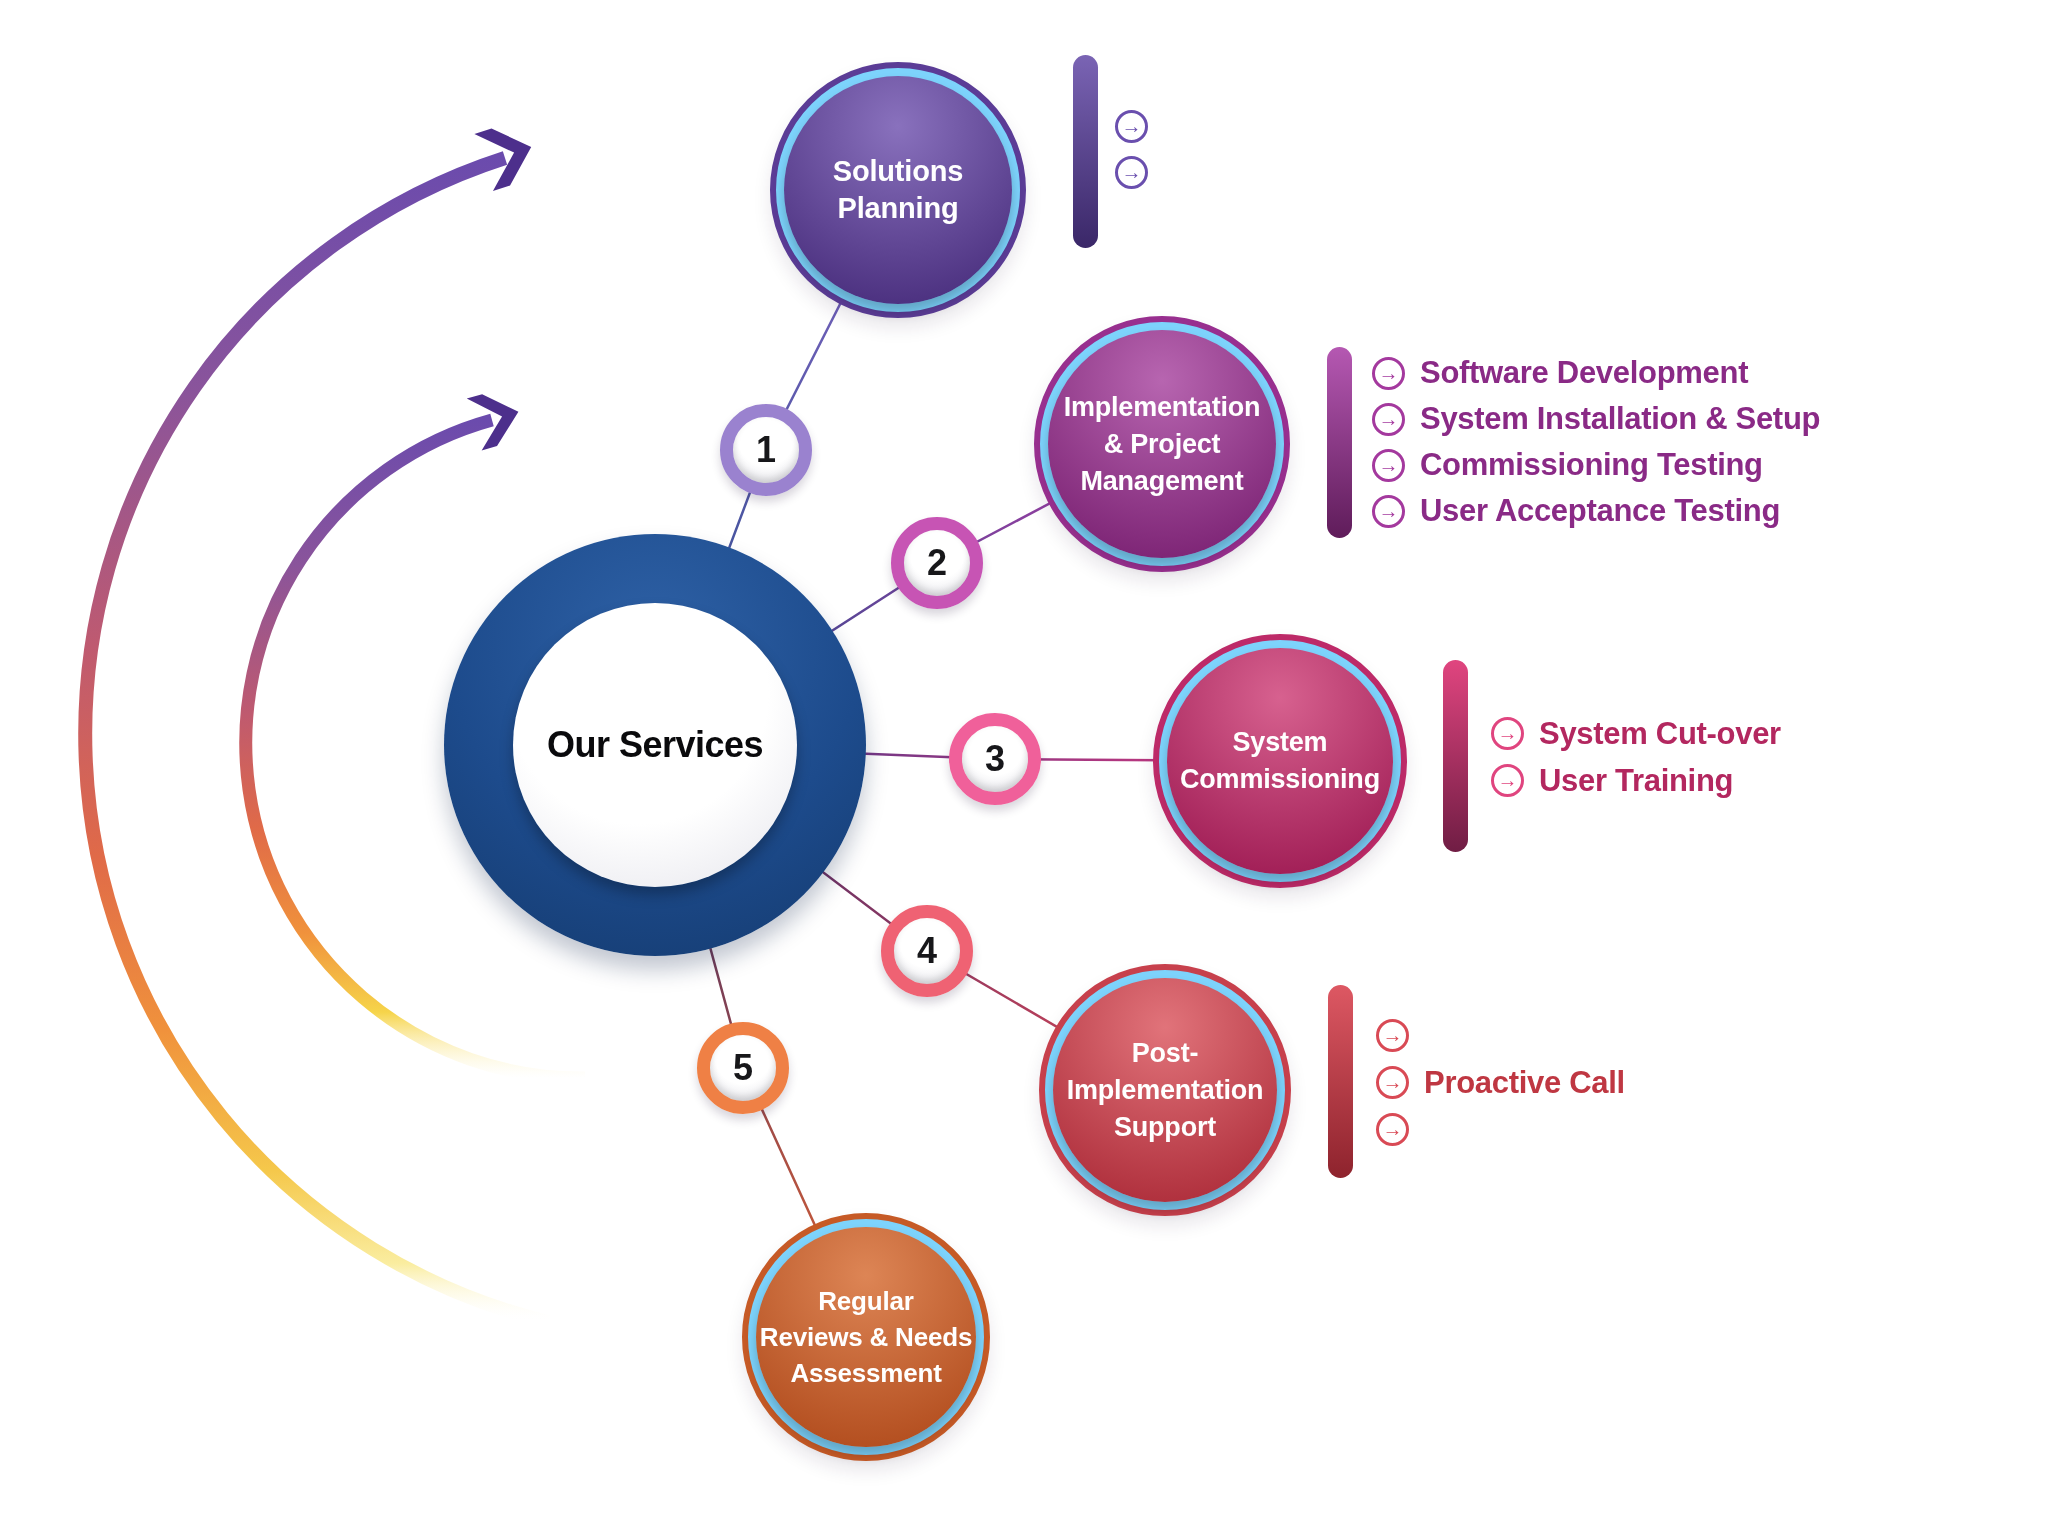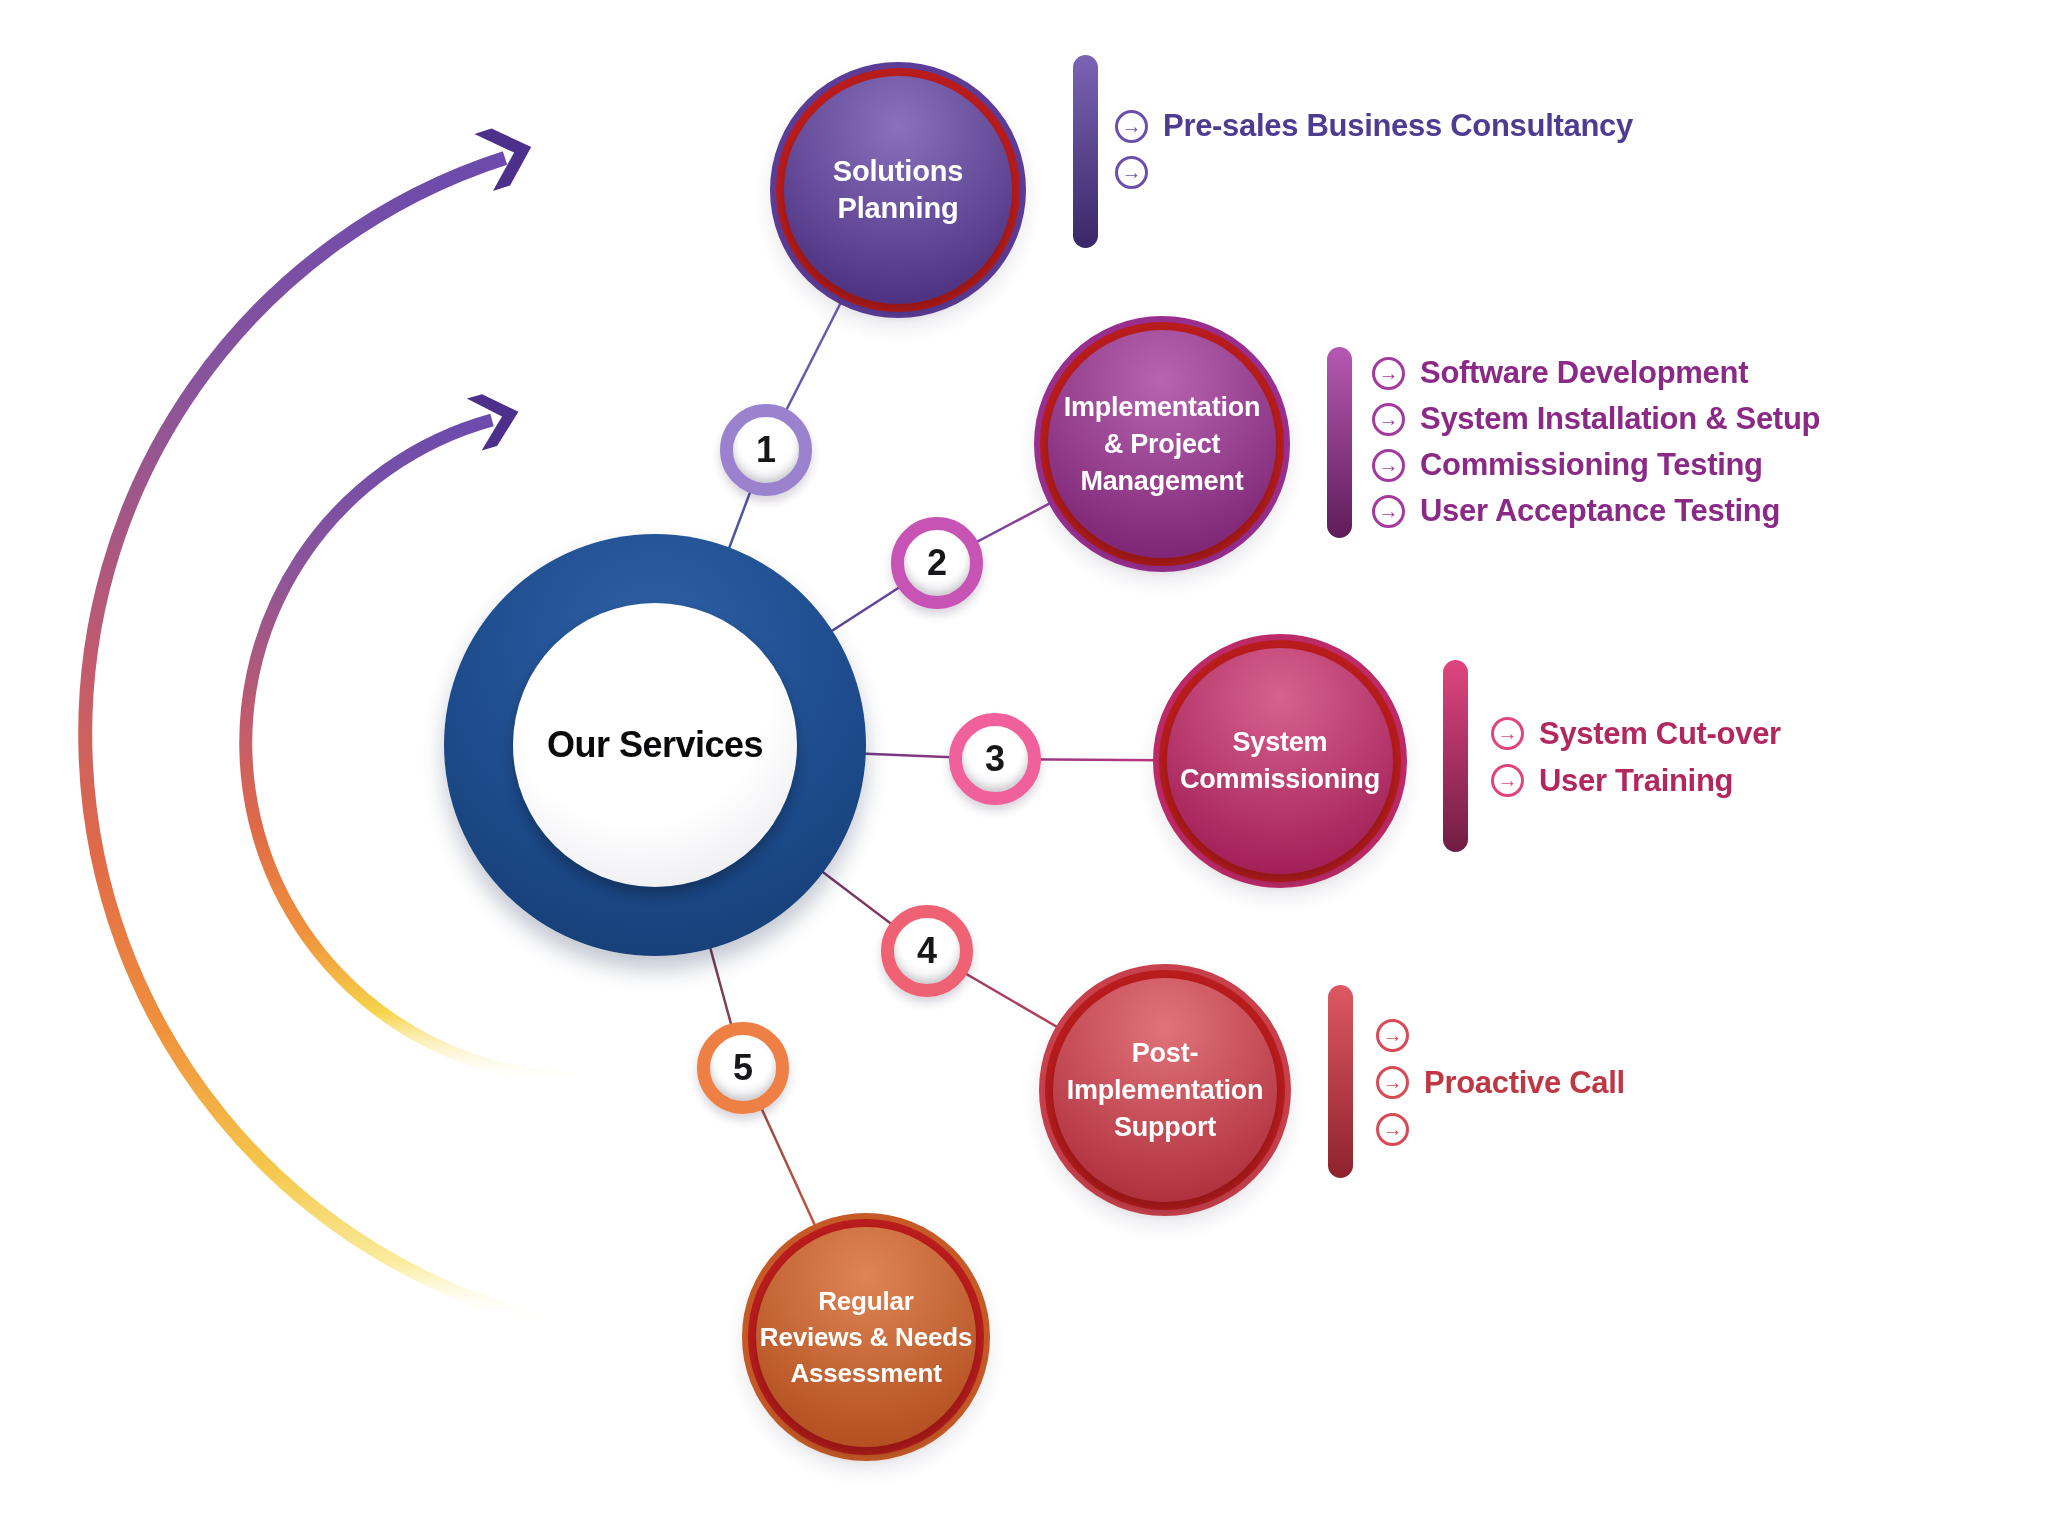--- a/index.html
+++ b/index.html
@@ -1,21 +1,21 @@
 <!DOCTYPE html>
 <html><head>
 <meta charset="utf-8">
 <style>
   html,body{margin:0;padding:0;background:#ffffff;}
   .stage{position:relative;width:2048px;height:1520px;background:#ffffff;overflow:hidden;
          font-family:"Liberation Sans", sans-serif;}
   .wires{position:absolute;left:0;top:0;z-index:0;}
 
   
-  .node{position:absolute;border-radius:50%;border:6px solid var(--ring);background:#b91c1c;
+  .node{position:absolute;border-radius:50%;border:6px solid var(--ring);background:#7dd3fc;
         box-sizing:border-box;z-index:3;box-shadow:0 10px 18px rgba(40,20,60,.10);}
   .node-fill{position:absolute;inset:8px;border-radius:50%;
         background:radial-gradient(circle at 50% 22%, var(--fillT) 0%, var(--fillB) 88%);
         display:flex;align-items:center;justify-content:center;text-align:center;
         box-shadow:0 8px 12px rgba(0,0,0,.22);}
   .node-label{color:#ffffff;font-weight:bold;font-size:27px;line-height:37px;
         white-space:pre-line;letter-spacing:-0.2px;}
   .n1{left:770px;top:62px;width:256px;height:256px;}
   .n1 .node-label{font-size:29px;}
   .n2{left:1034px;top:316px;width:256px;height:256px;}
@@ -140,21 +140,20 @@
 Planning</span>
       </div>
     </div>
     <div class="badge b1">
       <span>1</span>
     </div>
     <div class="vbar vb1"></div>
     <div class="list l1">
       <div class="row">
         <span class="bicon">→</span>
-        <span class="itext">Pre-sales Business Consultancy</span>
       </div>
       <div class="row">
         <span class="bicon">→</span>
       </div>
     </div>
   </div>
 
   <div style="--ring: #982f8f; --fillT: #b765b0; --fillB: #7c2374; --badge: #c754b4; --barT: #b558b2; --barB: #5f1c5a; --text: #8a2a86; --icon: #a4399e;">
     <div class="node n2">
       <div class="node-fill">

